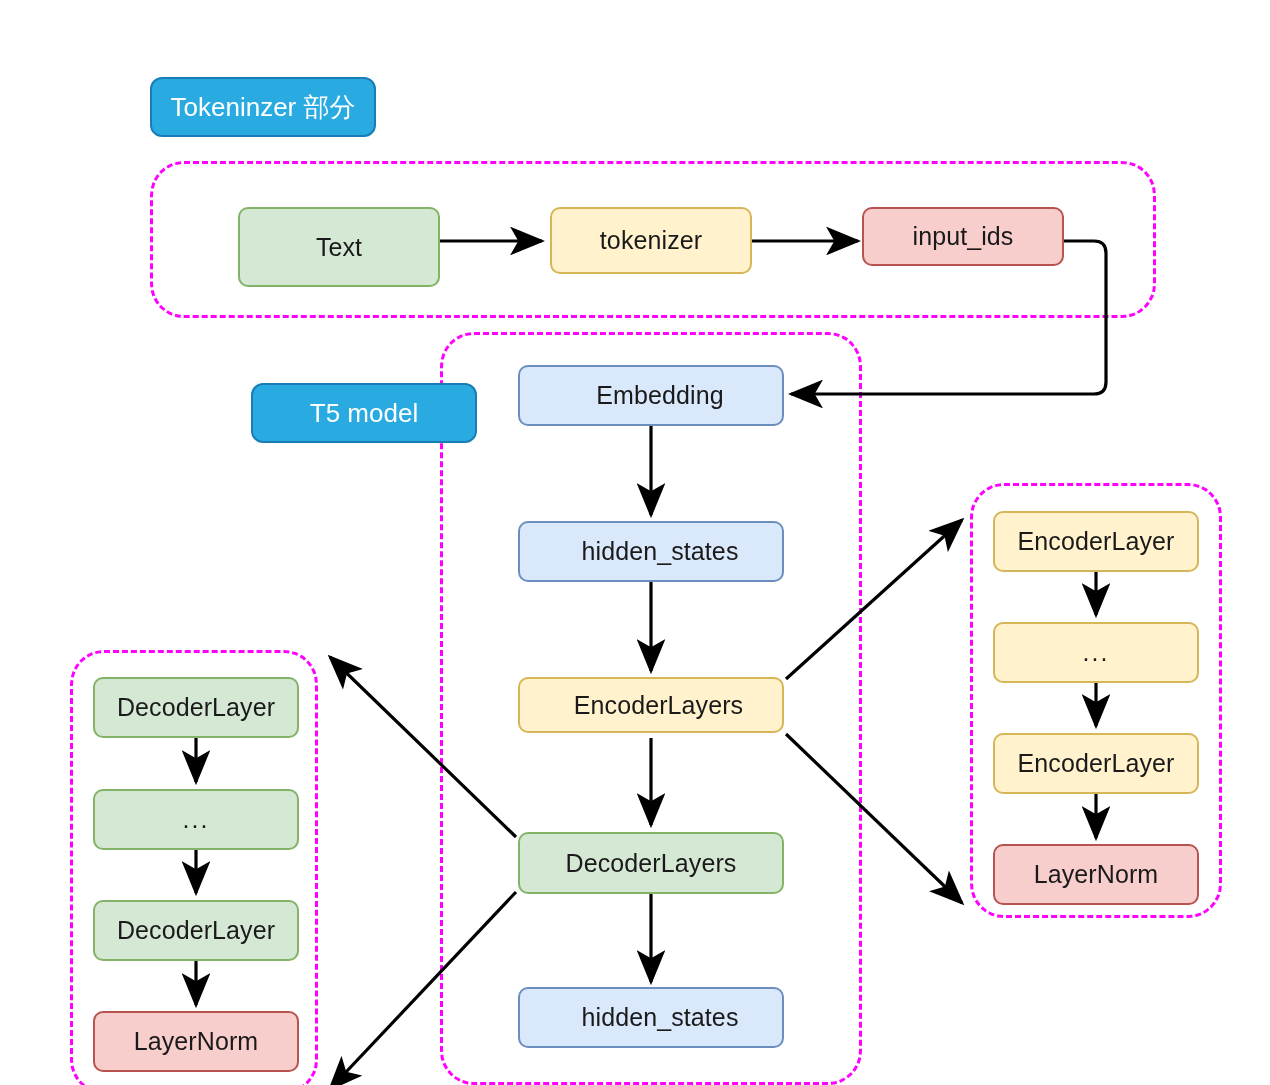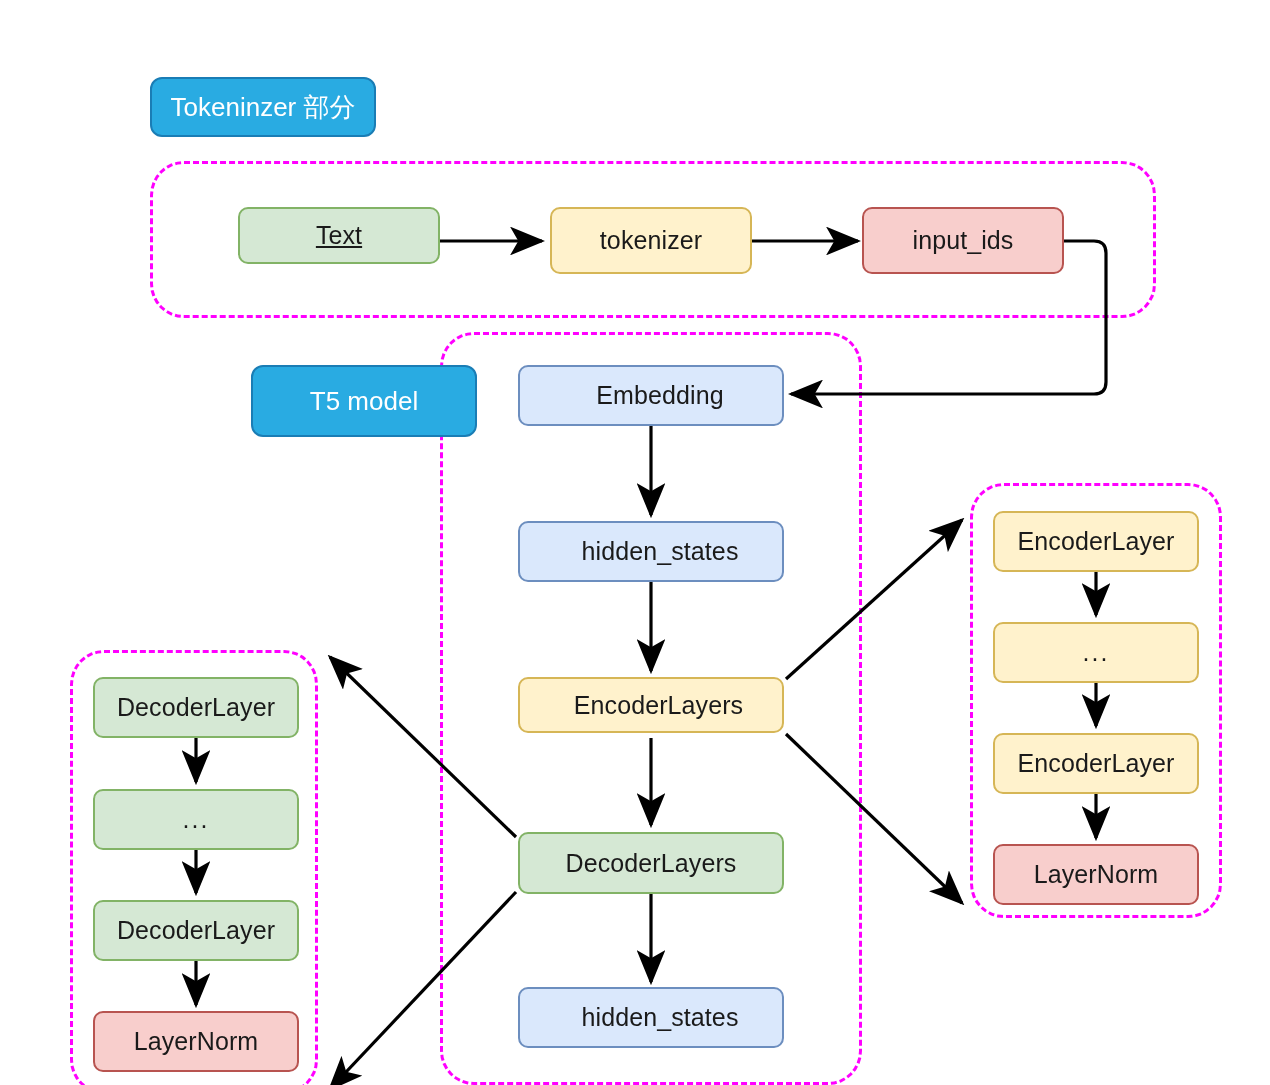--- a/index.html
+++ b/index.html
@@ -106,25 +106,25 @@
       <path d="M1096,646 L1096,689"></path>
       <path d="M1096,757 L1096,801"></path>
 
       <path d="M196,701 L196,745"></path>
       <path d="M196,813 L196,856"></path>
       <path d="M196,924 L196,968"></path>
     </g>
   </svg>
 
   <div class="badge" style="left:150px; top:40px; width:226px; height:60px;">Tokeninzer 部分</div>
-  <div class="badge" style="left:251px; top:328px; width:226px; height:72px;">T5 model</div>
+  <div class="badge" style="left:251px; top:346px; width:226px; height:60px;">T5 model</div>
 
-  <div class="node n-green" style="left:238px; top:170px; width:202px; height:57px;text-decoration:underline;">Text</div>
+  <div class="node n-green" style="left:238px; top:170px; width:202px; height:80px;">Text</div>
   <div class="node n-yellow" style="left:550px; top:170px; width:202px; height:67px;text-align:right;">tokenizer</div>
-  <div class="node n-red" style="left:862px; top:170px; width:202px; height:67px;">input_ids</div>
+  <div class="node n-red" style="left:862px; top:170px; width:202px; height:59px;">input_ids</div>
 
   <div class="node n-blue" style="left:518px; top:328px; width:266px; height:61px;">Embedding</div>
   <div class="node n-blue" style="left:518px; top:484px; width:266px; height:61px;">hidden_states</div>
   <div class="node n-yellow" style="left:518px; top:640px; width:266px; height:56px;padding-left:15px;">EncoderLayers</div>
   <div class="node n-green" style="left:518px; top:795px; width:266px; height:62px;">DecoderLayers</div>
   <div class="node n-blue" style="left:518px; top:950px; width:266px; height:61px;">hidden_states</div>
 
   <div class="node n-yellow" style="left:993px; top:474px; width:206px; height:61px;">EncoderLayer</div>
   <div class="node n-yellow dots" style="left:993px; top:585px; width:206px; height:61px;">...</div>
   <div class="node n-yellow" style="left:993px; top:696px; width:206px; height:61px;">EncoderLayer</div>

